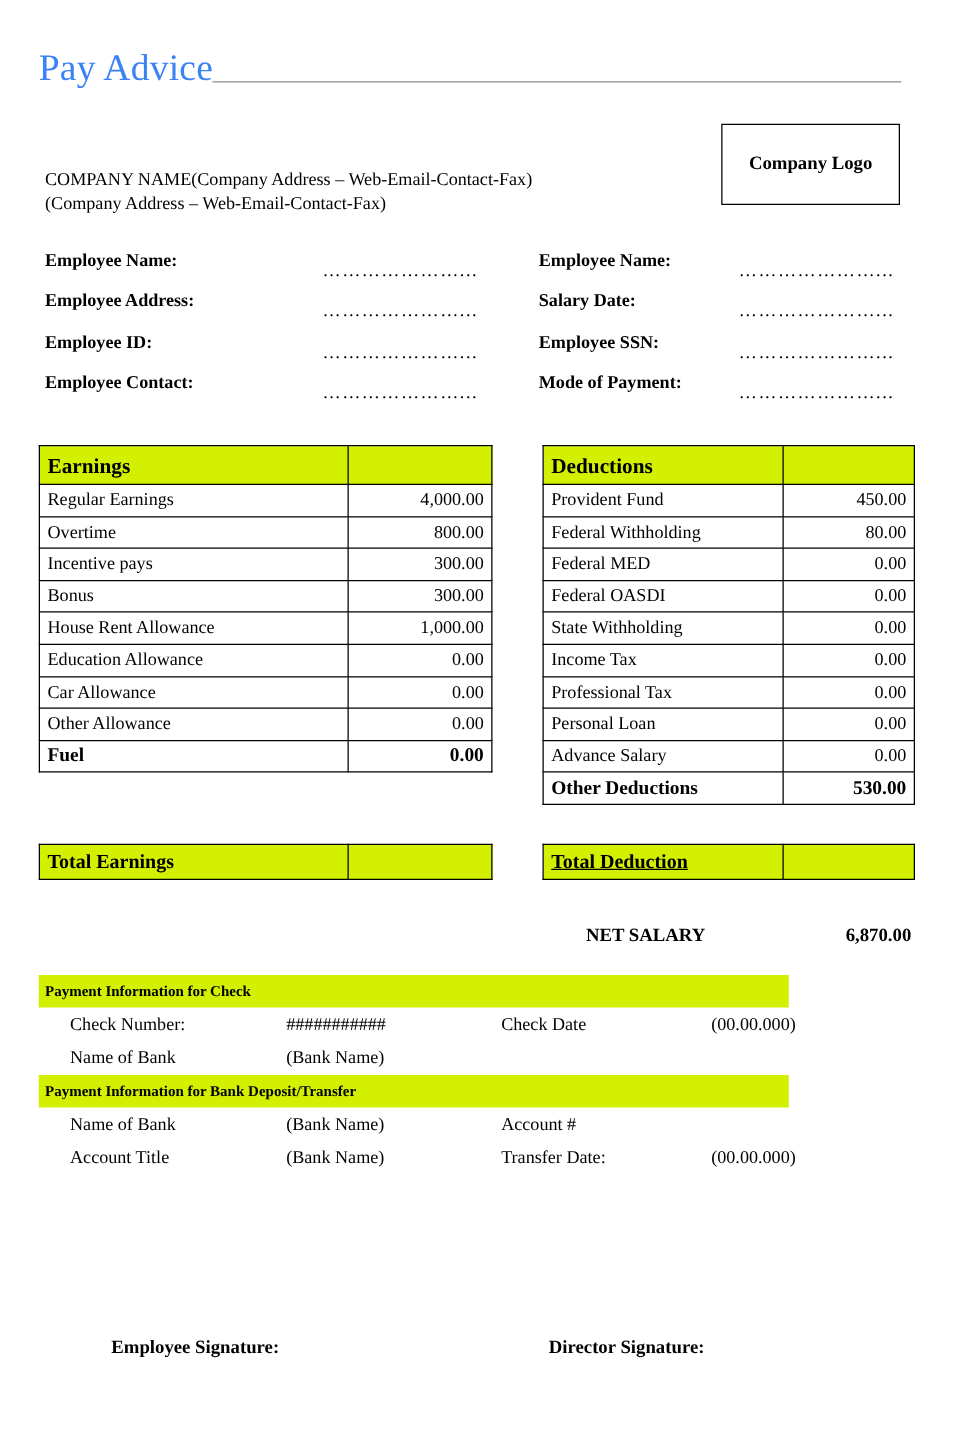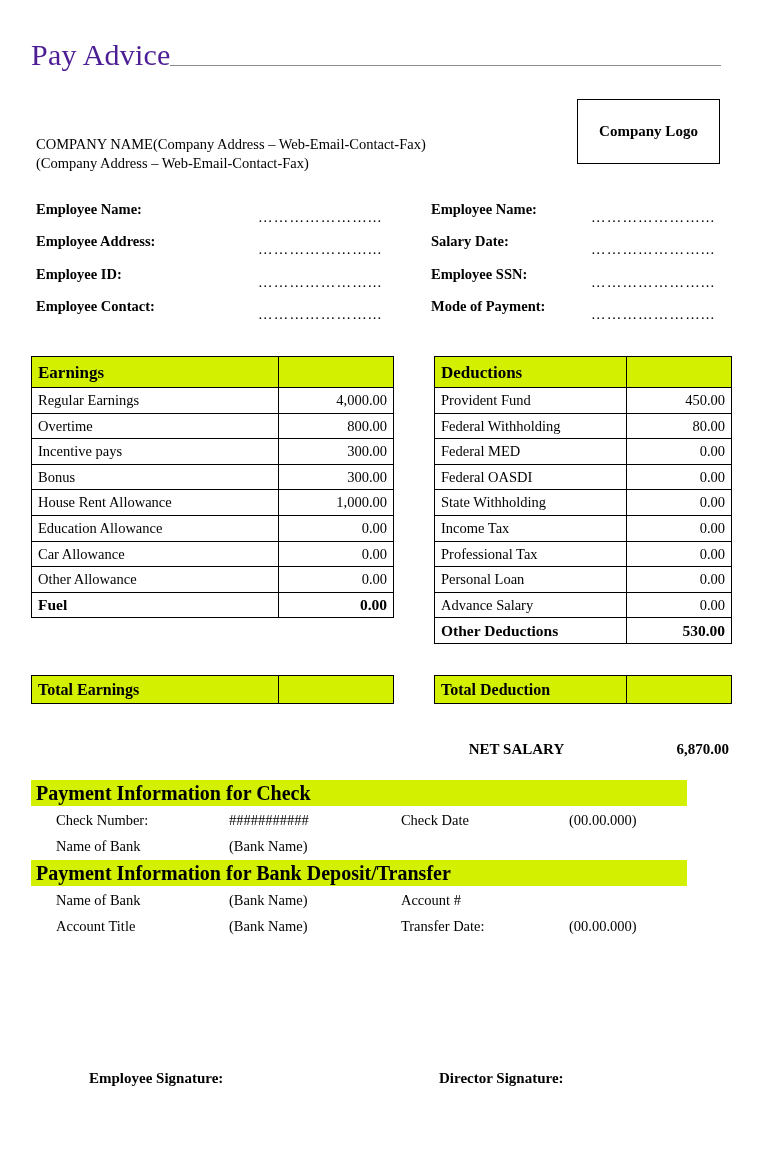--- a/index.html
+++ b/index.html
@@ -24,21 +24,21 @@
     left: 31px;
     top: 33px;
     width: 690px;
     height: 38px;
     display: flex;
     align-items: flex-end;
   }
   .doc-title {
     font-size: 30px;
     line-height: 32px;
-    color: #4c1d95;
+    color: #3b82f6;
     font-family: "Liberation Serif", "DejaVu Serif", serif;
     white-space: nowrap;
     letter-spacing: 0.2px;
   }
   .title-rule {
     flex: 1 1 auto;
     height: 0;
     border-bottom: 1.6px solid #8c8c8c;
     margin-bottom: 5px;
     margin-left: 0px;
@@ -149,21 +149,21 @@
     height: 28px;
     padding: 0 6px;
     font-size: 16px;
     font-weight: bold;
     vertical-align: middle;
     line-height: 1;
   }
   #total-earnings-row { left: 31px; top: 675px; width: 362px; }
   #total-earnings-row col.c1 { width: 247px; }
   #total-earnings-row col.c2 { width: 115px; }
-  #total-deduction-row { left: 434px; top: 675px; width: 297px; }
+  #total-deduction-row { left: 434px; top: 675px; width: 297px; text-decoration: underline; }
   #total-deduction-row col.c1 { width: 192px; }
   #total-deduction-row col.c2 { width: 105px; }
 
   
   .net-salary {
     position: absolute;
     left: 434px;
     top: 741px;
     width: 297px;
     display: flex;
@@ -171,25 +171,25 @@
     font-weight: bold;
     font-size: 15px;
   }
   .net-salary .ns-label { width: 165px; text-align: center; }
   .net-salary .ns-value { flex: 1; text-align: right; padding-right: 2px; }
 
   
   .pay-bar {
     position: absolute;
     left: 31px;
-    width: 656px;
+    width: 600px;
     height: 26px;
     background: #d2f000;
     font-weight: bold;
-    font-size: 20px;
+    font-size: 12px;
     display: flex;
     align-items: center;
     padding-left: 5px;
   }
   #pay-bar-check { top: 780px; }
   #pay-bar-bank  { top: 860px; }
 
   .pay-row {
     position: absolute;
     left: 36px;

